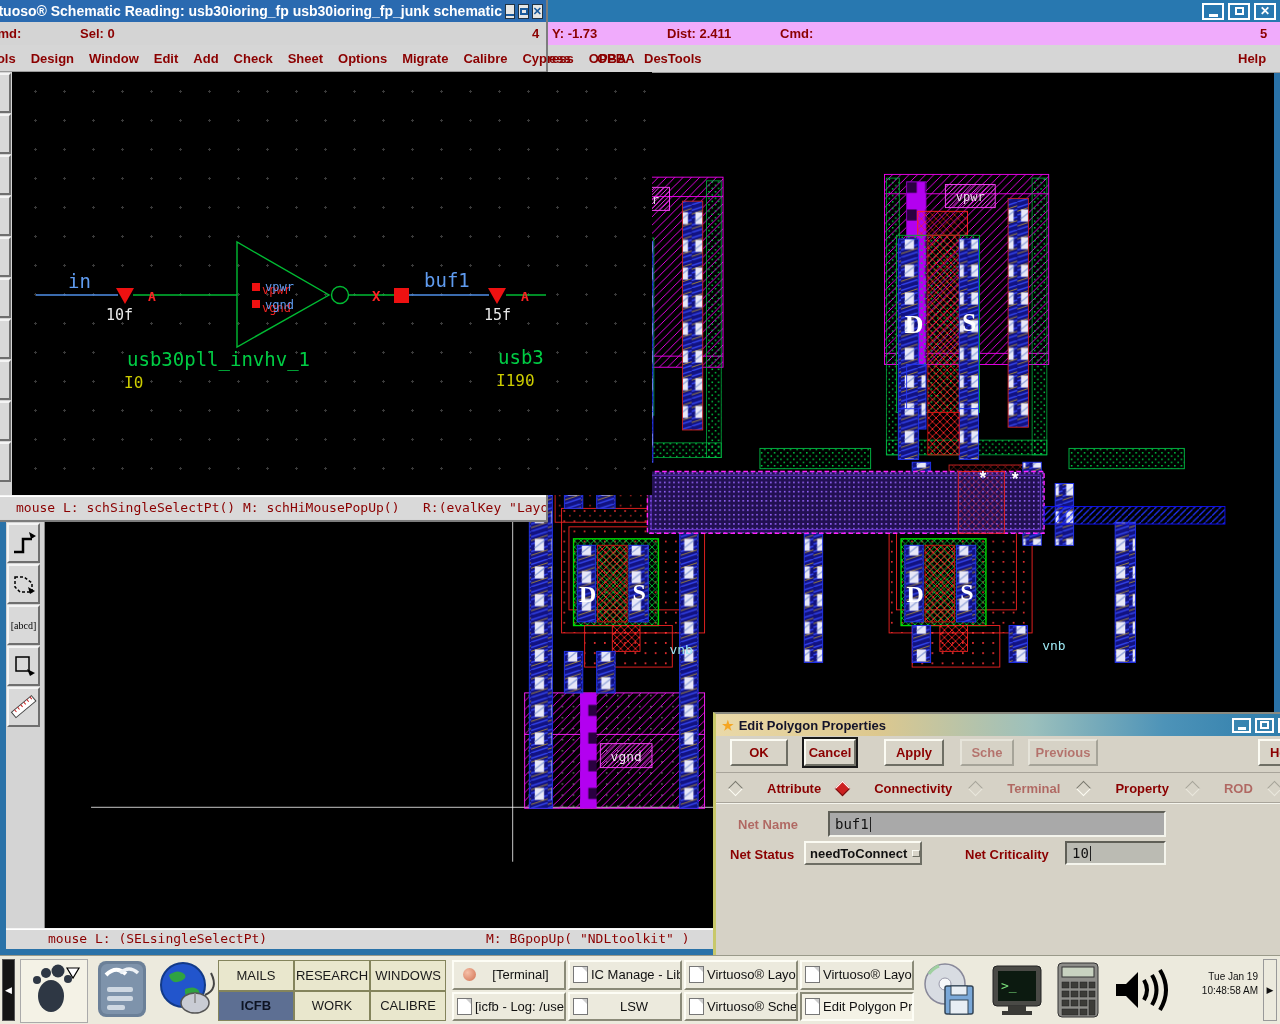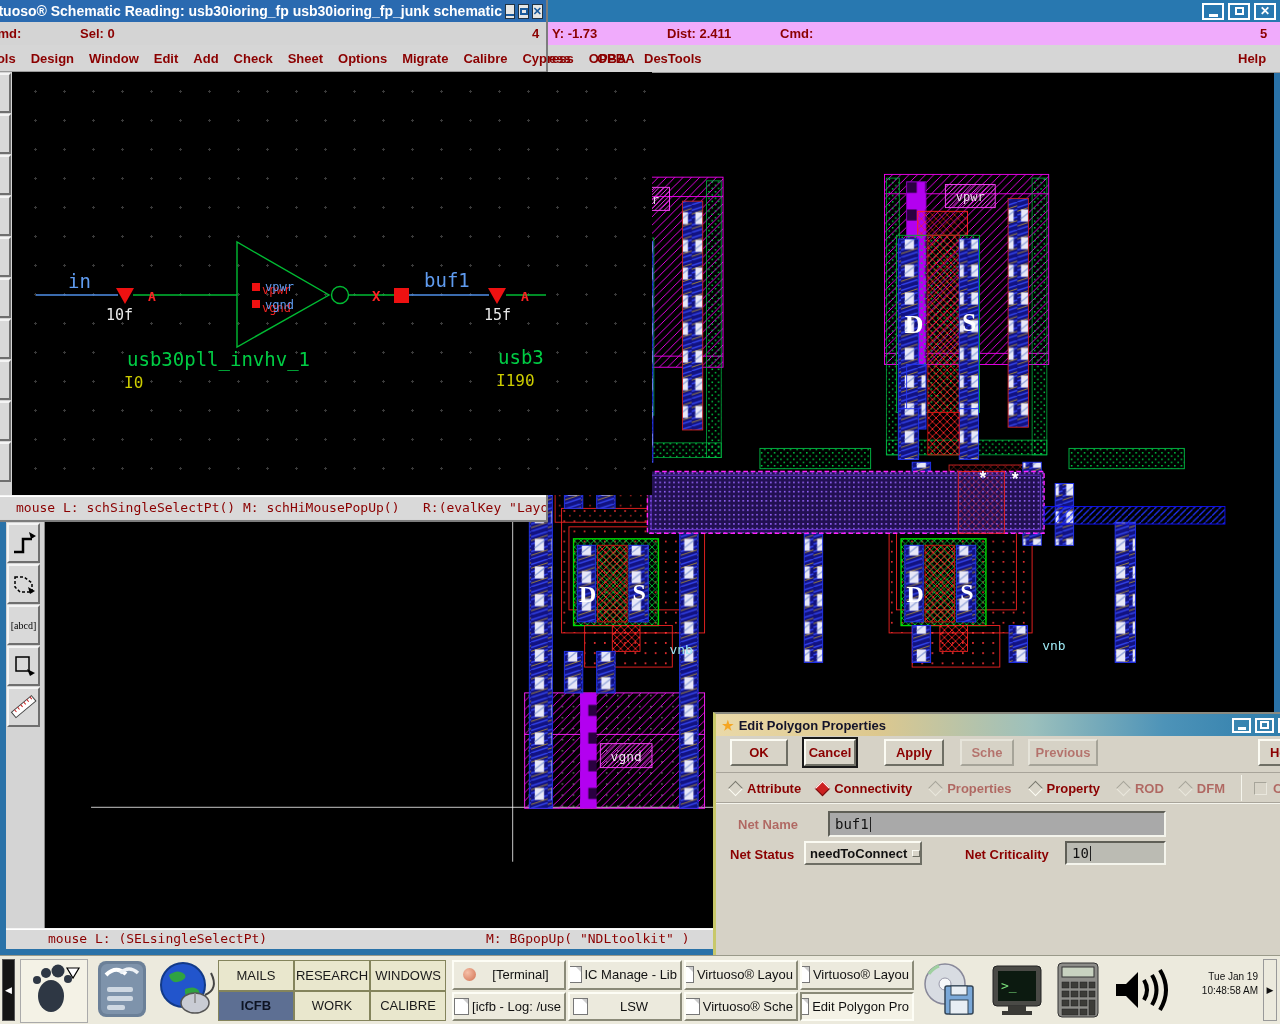--- a/index.html
+++ b/index.html
@@ -31,36 +31,36 @@
   #dialog{background:#d6d2c6;border:2px solid #8a8a80;border-left:3px solid #c8c86a;box-sizing:border-box;}
   .dlg-title{height:22px;background:linear-gradient(90deg,#ead9a8 0%,#ddc88e 28%,#9cc0bc 55%,#4d93b8 78%,#2d7cab 100%);
              display:flex;align-items:center;font-weight:bold;font-size:13px;color:#14142a;}
   .mbtn{background:#d8d4c8;border:2px solid;border-color:#fbfbf3 #6e6e64 #6e6e64 #fbfbf3;color:#8b0000;
         font-weight:bold;font-size:13px;text-align:center;padding:4px 0;box-sizing:border-box;font-family:"Liberation Sans",sans-serif;}
   .mbtn.dis{opacity:.45;}
   .focusring{box-shadow:0 0 0 2px #1a1a1a;}
   .diamond{width:9px;height:9px;background:#d8d4c8;border:1px solid;border-color:#79796f #fdfdf5 #fdfdf5 #79796f;
            transform:rotate(45deg);display:inline-block;margin-right:6px;flex:none;}
   .diamond.sel{background:#cc2020;border-color:#fff #6e0e0e #6e0e0e #fff;}
-  .radio{display:flex;align-items:center;color:#8b0000;font-weight:bold;font-size:13px;}
+  .radio{display:flex;align-items:center;color:#8b0000;font-weight:bold;font-size:13px;gap:20px;}
   .radio.dis{opacity:.5;}
   .checkbox{width:11px;height:11px;background:#d8d4c8;border:1px solid;border-color:#79796f #fdfdf5 #fdfdf5 #79796f;margin-right:6px;flex:none;}
   .tfield{border:2px solid;border-color:#5f5f57 #f4f4ec #f4f4ec #5f5f57;font-family:"DejaVu Sans Mono",monospace;
           font-size:14px;color:#111;display:flex;align-items:center;padding-left:5px;box-sizing:border-box;}
   .tcaret{width:1px;height:15px;background:#222;margin-left:1px;}
   .flabel{color:#8b0000;font-weight:bold;font-size:13px;}
   .flabel.dis{opacity:.5;}
 
   
   #taskbar{background:#eceadd;border-top:1px solid #9a9a8a;}
   .ws-cell{border:1px solid #84845c;display:flex;align-items:center;justify-content:center;
            font-size:13px;color:#1a1a1a;background:#e9e7cd;box-sizing:border-box;}
   .ws-cell.active{background:#5d6f93;color:#0d1322;font-weight:bold;}
   .task-cell{background:#eceadd;border:2px solid;border-color:#fdfdf5 #8a8a78 #8a8a78 #fdfdf5;display:flex;align-items:center;
-             font-size:13px;color:#111;padding:0 3px;box-sizing:border-box;overflow:hidden;white-space:nowrap;justify-content:flex-end;}
+             font-size:13px;color:#111;padding:0 3px;box-sizing:border-box;overflow:hidden;white-space:nowrap;}
   .task-cell.pressed{border-color:#8a8a78 #fdfdf5 #fdfdf5 #8a8a78;background:#f4f2e6;}
   .docicon{width:13px;height:15px;background:#fff;border:1px solid #777;margin-right:3px;flex:none;position:relative;}
   .docicon::after{content:"";position:absolute;right:0;top:0;border-style:solid;border-width:0 5px 5px 0;border-color:transparent #ccc transparent transparent;}
   .hidebtn{display:flex;align-items:center;justify-content:center;box-sizing:border-box;}
 </style>
 </head>
 <body>
 
 <div id="screen">
 
@@ -395,21 +395,21 @@
       <div class="radio" style="margin-left:14px;">
           <span class="diamond"></span>
           <span>Attribute</span>
         </div>
       <div class="radio" style="margin-left:16px;">
           <span class="diamond sel"></span>
           <span>Connectivity</span>
         </div>
       <div class="radio dis" style="margin-left:18px;">
           <span class="diamond"></span>
-          <span>Properties</span>
+          <span>Terminal</span>
         </div>
       <div class="radio" style="margin-left:18px;">
           <span class="diamond"></span>
           <span>Property</span>
         </div>
       <div class="radio dis" style="margin-left:18px;">
           <span class="diamond"></span>
           <span>ROD</span>
         </div>
       <div class="radio dis" style="margin-left:16px;">

